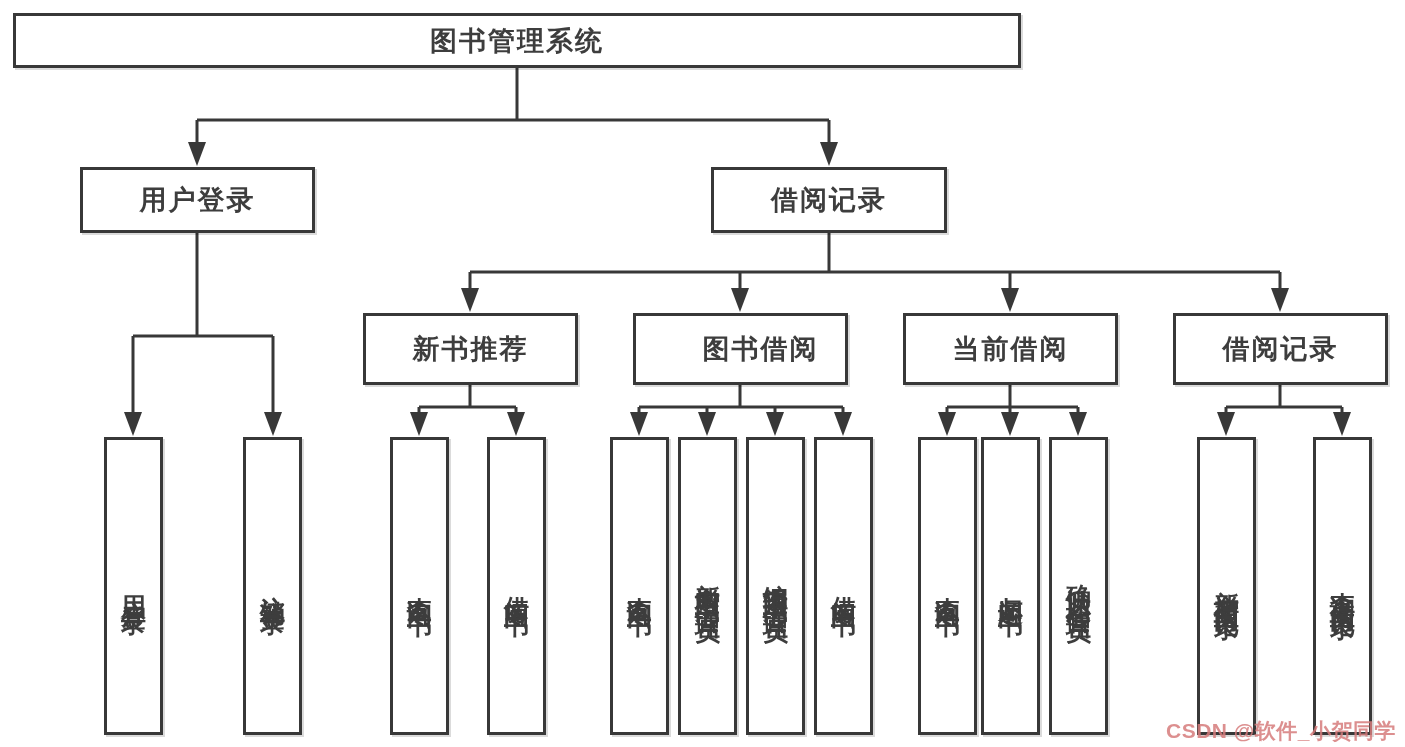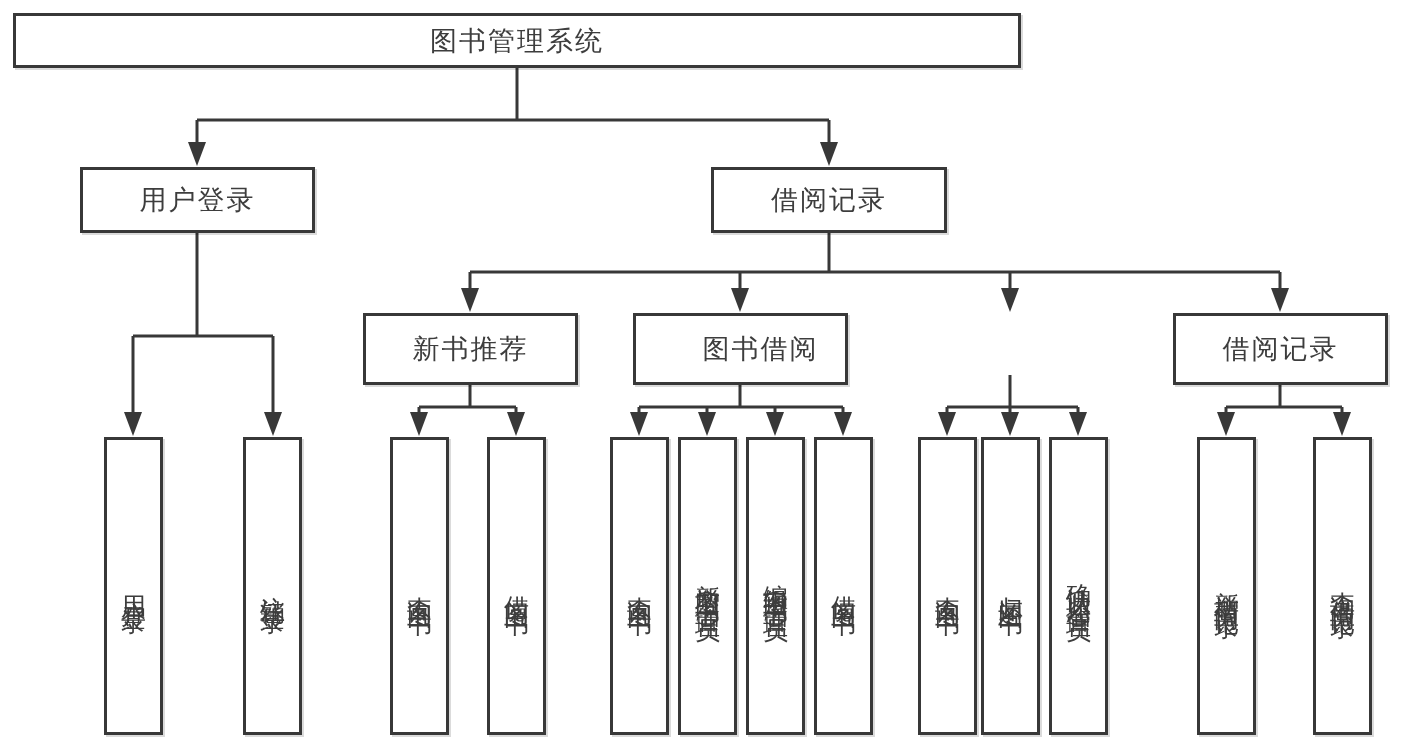--- a/index.html
+++ b/index.html
@@ -7,20 +7,21 @@
     padding: 0;
     background: #ffffff;
   }
   .canvas {
     position: relative;
     width: 1405px;
     height: 747px;
     background: #ffffff;
     overflow: hidden;
     font-family: "Liberation Sans", "DejaVu Sans", sans-serif;
+    font-weight: bold;
   }
   .connectors {
     position: absolute;
     left: 0;
     top: 0;
     width: 1405px;
     height: 747px;
     pointer-events: none;
   }
   .node {
@@ -115,20 +116,23 @@
   <div class="node l2b">
     <span class="hlabel">借阅记录</span>
   </div>
 
   <div class="node l3 l3a">
     <span class="hlabel">新书推荐</span>
   </div>
   <div class="node l3 l3b">
     <span class="hlabel">图书借阅</span>
   </div>
+  <div class="node l3 l3c">
+    <span class="hlabel">当前借阅</span>
+  </div>
   <div class="node l3 l3d">
     <span class="hlabel">借阅记录</span>
   </div>
 
   <div class="node leaf lf1">
     <span class="vlabel">用户登录</span>
   </div>
   <div class="node leaf lf2">
     <span class="vlabel">注销登录</span>
   </div>
@@ -163,14 +167,15 @@
     <span class="vlabel">确认归还（管理员）</span>
   </div>
 
   <div class="node leaf lf12">
     <span class="vlabel">新增借阅记录</span>
   </div>
   <div class="node leaf lf13">
     <span class="vlabel">查询借阅记录</span>
   </div>
 
+  <div class="watermark">CSDN @软件_小贺同学</div>
 
 </div>
 
 </body></html>

